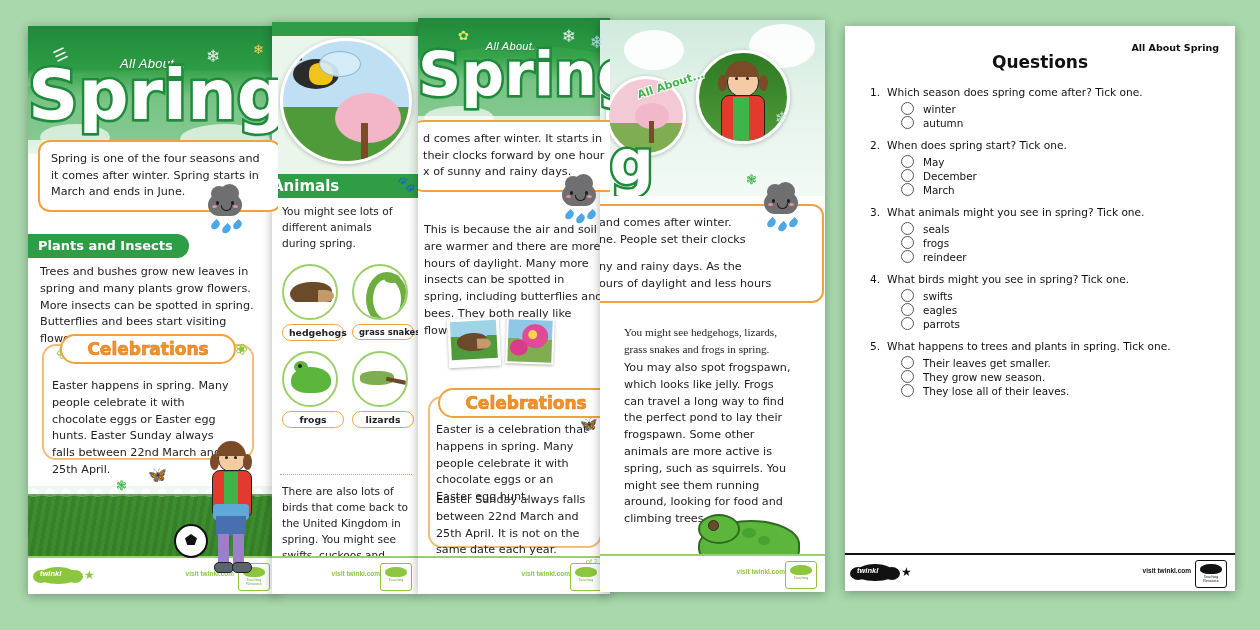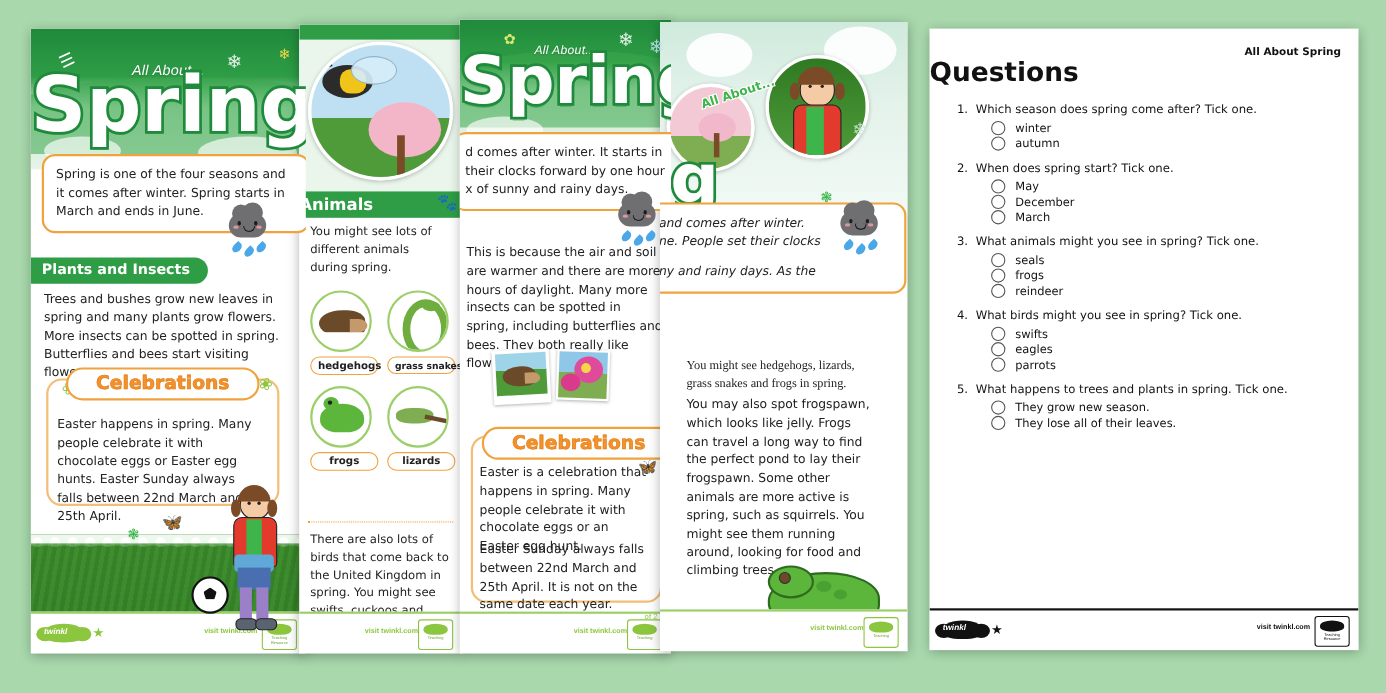--- a/index.html
+++ b/index.html
@@ -64,21 +64,21 @@
   .foot.black .award{border-color:#111;}
   .foot.black .award-in{background:#111;}
   .foot.black .award-tx{color:#111;}
 
   
   .acircle{width:52px;height:52px;border-radius:50%;border:2px solid #9ccf6a;overflow:hidden;position:relative;background:#fff;}
   .alabel{margin-top:4px;border:1.6px solid #f0a33c;border-radius:11px;padding:2px 6px;text-align:center;
     font-family:"DejaVu Sans", sans-serif;font-size:9.3px;font-weight:bold;color:#222;white-space:nowrap;}
 
   
-  .q-title{text-align:left;font-family:"DejaVu Sans", sans-serif;font-weight:bold;font-size:24px;color:#111;margin-top:26px;}
+  .q-title{text-align:center;font-family:"DejaVu Sans", sans-serif;font-weight:bold;font-size:17px;color:#111;margin-top:26px;}
   .q-corner{position:absolute;right:16px;top:16px;font-family:"DejaVu Sans", sans-serif;font-weight:bold;font-size:9.5px;color:#111;}
   .q-item{margin:0 0 4px 0;display:flex;gap:7px;font-family:"DejaVu Sans", sans-serif;font-size:10.6px;color:#111;}
   .q-num{width:13px;text-align:right;flex:none;}
   .opt{display:flex;align-items:center;gap:9px;margin:0 0 1px 34px;font-family:"DejaVu Sans", sans-serif;font-size:10.4px;color:#111;}
   .radio{width:11px;height:11px;border:1.3px solid #555;border-radius:50%;flex:none;}
   .qgroup{margin-bottom:10px;}
 
   
   .raincloud{position:absolute;z-index:7;}
   .rc-body{width:34px;height:22px;background:#6f6f72;border-radius:14px;position:relative;}
@@ -338,25 +338,26 @@
       <div class="circ-photo" style="left:6px;top:56px;width:74px;height:74px;background:linear-gradient(#f3c9d6 60%,#7fae52 60%);">
         <div style="position:absolute;left:26px;top:24px;width:34px;height:26px;background:#f1b8cc;border-radius:50%;"></div>
         <div style="position:absolute;left:40px;top:42px;width:5px;height:22px;background:#7b4a26;"></div>
       </div>
       <div style="position:absolute;left:36px;top:58px;font-family:'DejaVu Sans',sans-serif;font-weight:bold;font-size:11px;color:#3db54a;transform:rotate(-18deg);z-index:6;-webkit-text-stroke:2px #fff;paint-order:stroke fill;">All About...</div>
       <div class="bigtitle" style="left:-56px;top:112px;width:200px;text-align:left;font-size:62px;">ing</div>
       <div class="deco-leaf" style="left:146px;top:152px;color:#3db54a;">❃</div>
       <div class="deco-snow" style="right:36px;top:88px;color:#cfe8d7;">❄</div>
     </div>
 
-    <div class="intro-box" style="left:-14px;top:164px;width:212px;font-style:italic;">
+    <div class="intro-box" style="left:-14px;top:184px;width:212px;">
       <div>and comes after winter.</div>
       <div>ne. People set their clocks</div>
       <div style="height:11px;"></div>
       <div>ny and rainy days. As the</div>
+      <div>ours of daylight and less hours</div>
     </div>
 
     <div class="raincloud" style="left:164px;top:172px;">
       <div class="rc-body">
         <div class="rc-face">
           <span class="eye" style="left:2px;"></span>
             <span class="eye" style="right:2px;"></span>
           <span class="blush" style="left:-2px;"></span>
             <span class="blush" style="right:-2px;"></span>
           <span class="smile"></span>
@@ -467,20 +468,24 @@
           </div>
       </div>
 
       <div class="qgroup">
         <div class="q-item">
           <span class="q-num">5.</span>
           <span>What happens to trees and plants in spring. Tick one.</span>
         </div>
         <div class="opt">
             <span class="radio"></span>
+            <span>Their leaves get smaller.</span>
+          </div>
+        <div class="opt">
+            <span class="radio"></span>
             <span>They grow new season.</span>
           </div>
         <div class="opt">
             <span class="radio"></span>
             <span>They lose all of their leaves.</span>
           </div>
       </div>
 
     </div>
 

